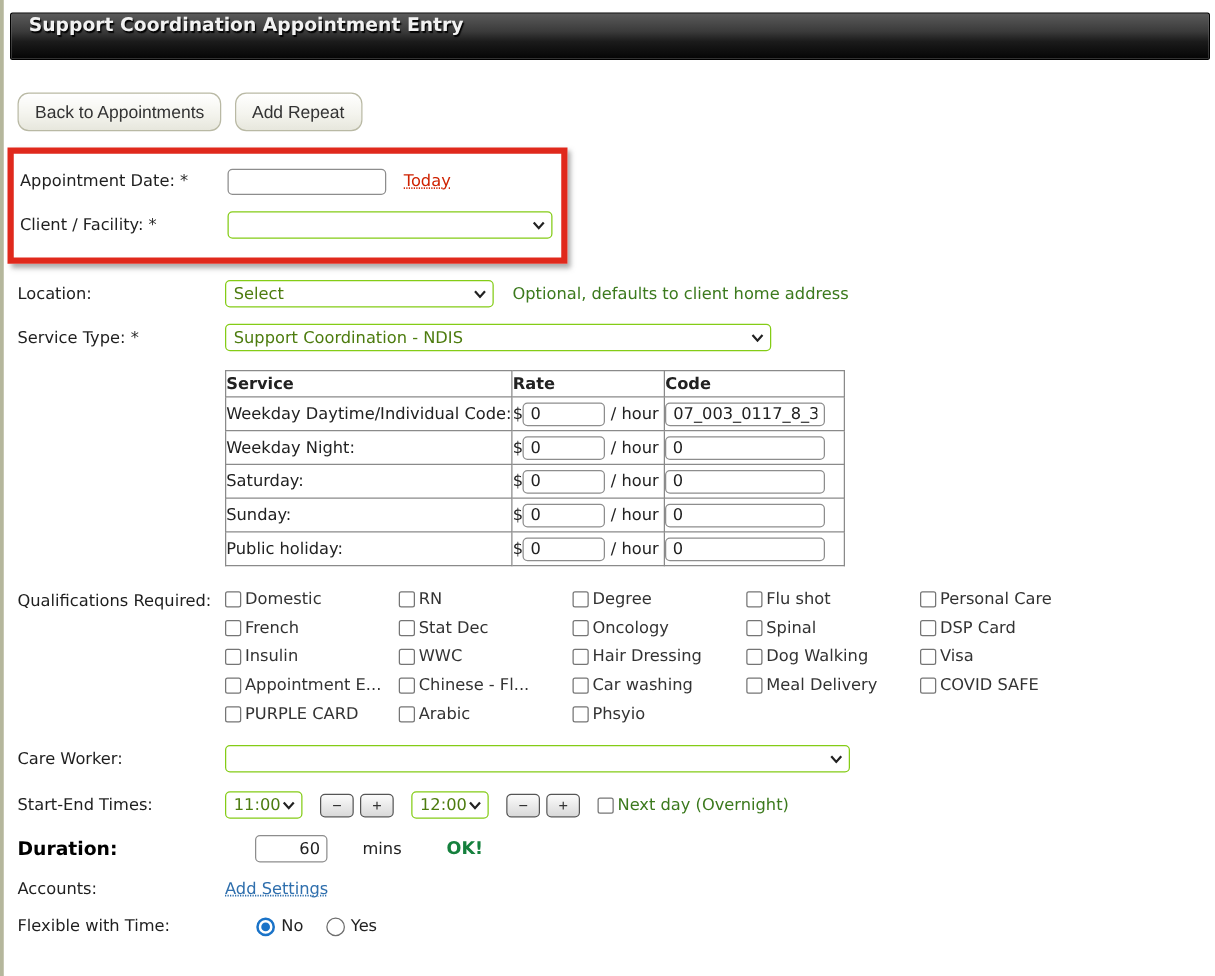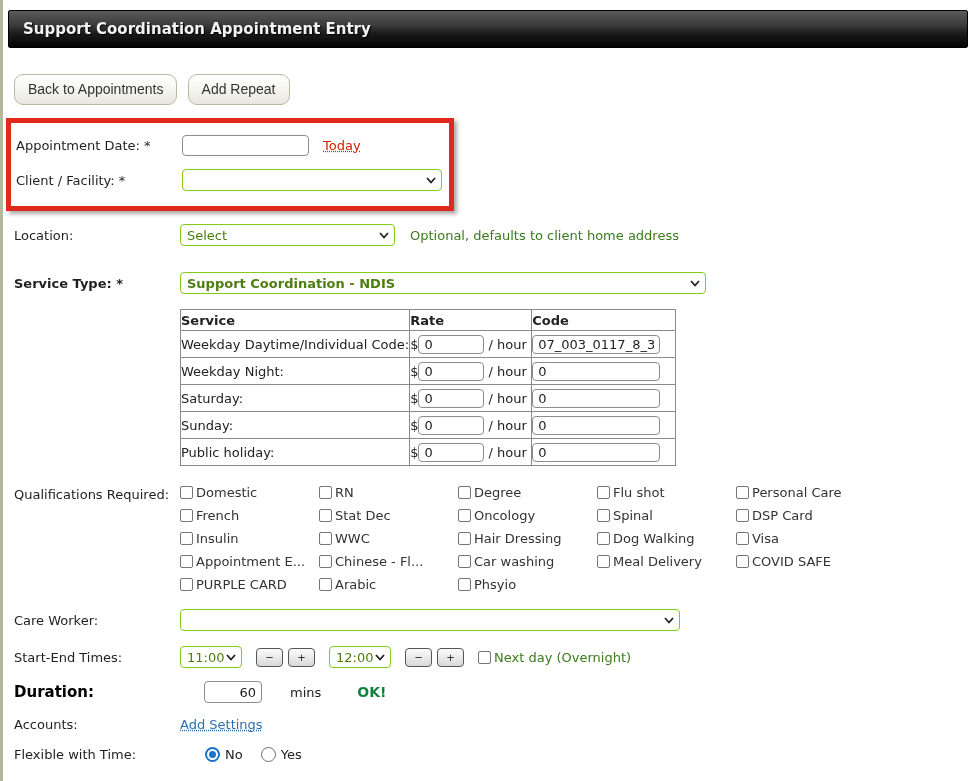--- a/index.html
+++ b/index.html
@@ -16,21 +16,21 @@
     position: absolute; left: 0; top: 0; width: 3px; height: 781px;
     background: #b5b79c;
   }
   
   .title-bar {
     margin: 10px 4px 0 8px;
     height: 38px;
     background: linear-gradient(to bottom, #5a5a5a 0%, #3a3a3a 40%, #1b1b1b 62%, #050505 100%);
     border: 1px solid #000;
     border-radius: 2px;
-    display: flex; align-items: center;
+    display: flex; 
     padding-left: 14px;
     color: #f2f2f2; font-weight: bold; font-size: 15px;
     text-shadow: 1px 1px 1px #000;
   }
   
   .toolbar { margin: 26px 0 0 14px; }
   .btn {
     display: inline-block;
     padding: 6px 13px 7px 13px;
     margin-right: 6px;
@@ -142,21 +142,21 @@
     margin-right: 5px; position: relative; flex-shrink: 0;
   }
   .radio-circle.on { border: 2px solid #1a73c8; }
   .radio-circle.on::after {
     content: ""; position: absolute;
     left: 2px; top: 2px; width: 7px; height: 7px;
     border-radius: 50%; background: #1a73c8;
   }
   
   .row-location { margin-top: 13px; }
-  .row-service  { margin-top: 26px; font-weight: bold; }
+  .row-service  { margin-top: 13px; }
   .row-careworker { margin-top: 17px; }
   .row-times { margin-top: 15px; }
   .row-duration { margin-top: 13px; gap: 24px; }
   .row-accounts { margin-top: 14px; }
   .row-flex { margin-top: 15px; }
 </style>
 </head>
 <body>
 
 <div class="left-strip"></div>
@@ -197,21 +197,21 @@
       <svg width="10" height="7" viewBox="0 0 10 7">
           <path d="M1 1 L5 5.5 L9 1" fill="none" stroke="#222" stroke-width="1.8"></path>
         </svg>
     </span>
   </div>
   <span class="hint">Optional, defaults to client home address</span>
 </div>
 
 <div class="form-row row-service">
   <span class="lbl">Service Type: *</span>
-  <div class="sel" style="width:526px;text-align:center;">
+  <div class="sel" style="width:437px;text-align:center;">
     <span>Support Coordination - NDIS</span>
     <span class="chev">
       <svg width="10" height="7" viewBox="0 0 10 7">
           <path d="M1 1 L5 5.5 L9 1" fill="none" stroke="#222" stroke-width="1.8"></path>
         </svg>
     </span>
   </div>
 </div>
 
 <div class="rates-wrap">

